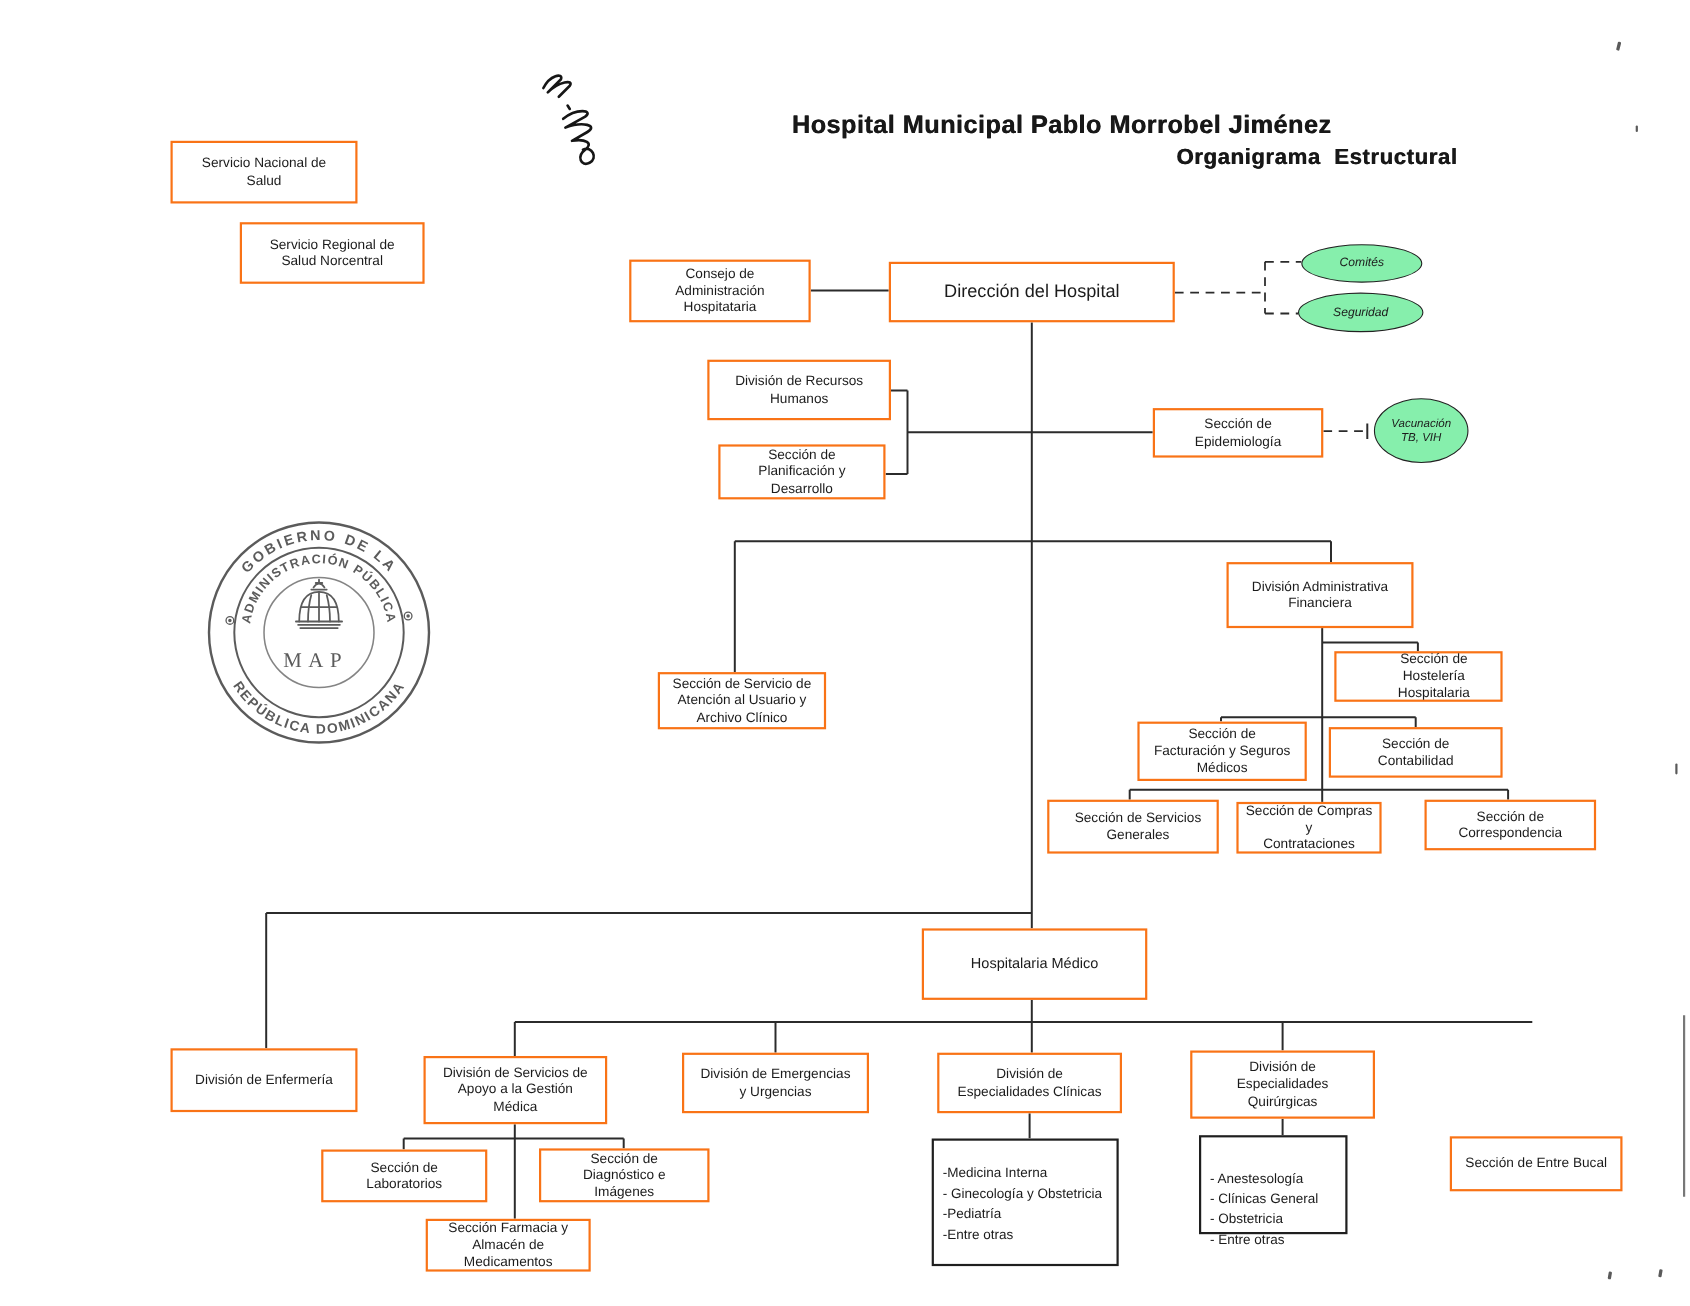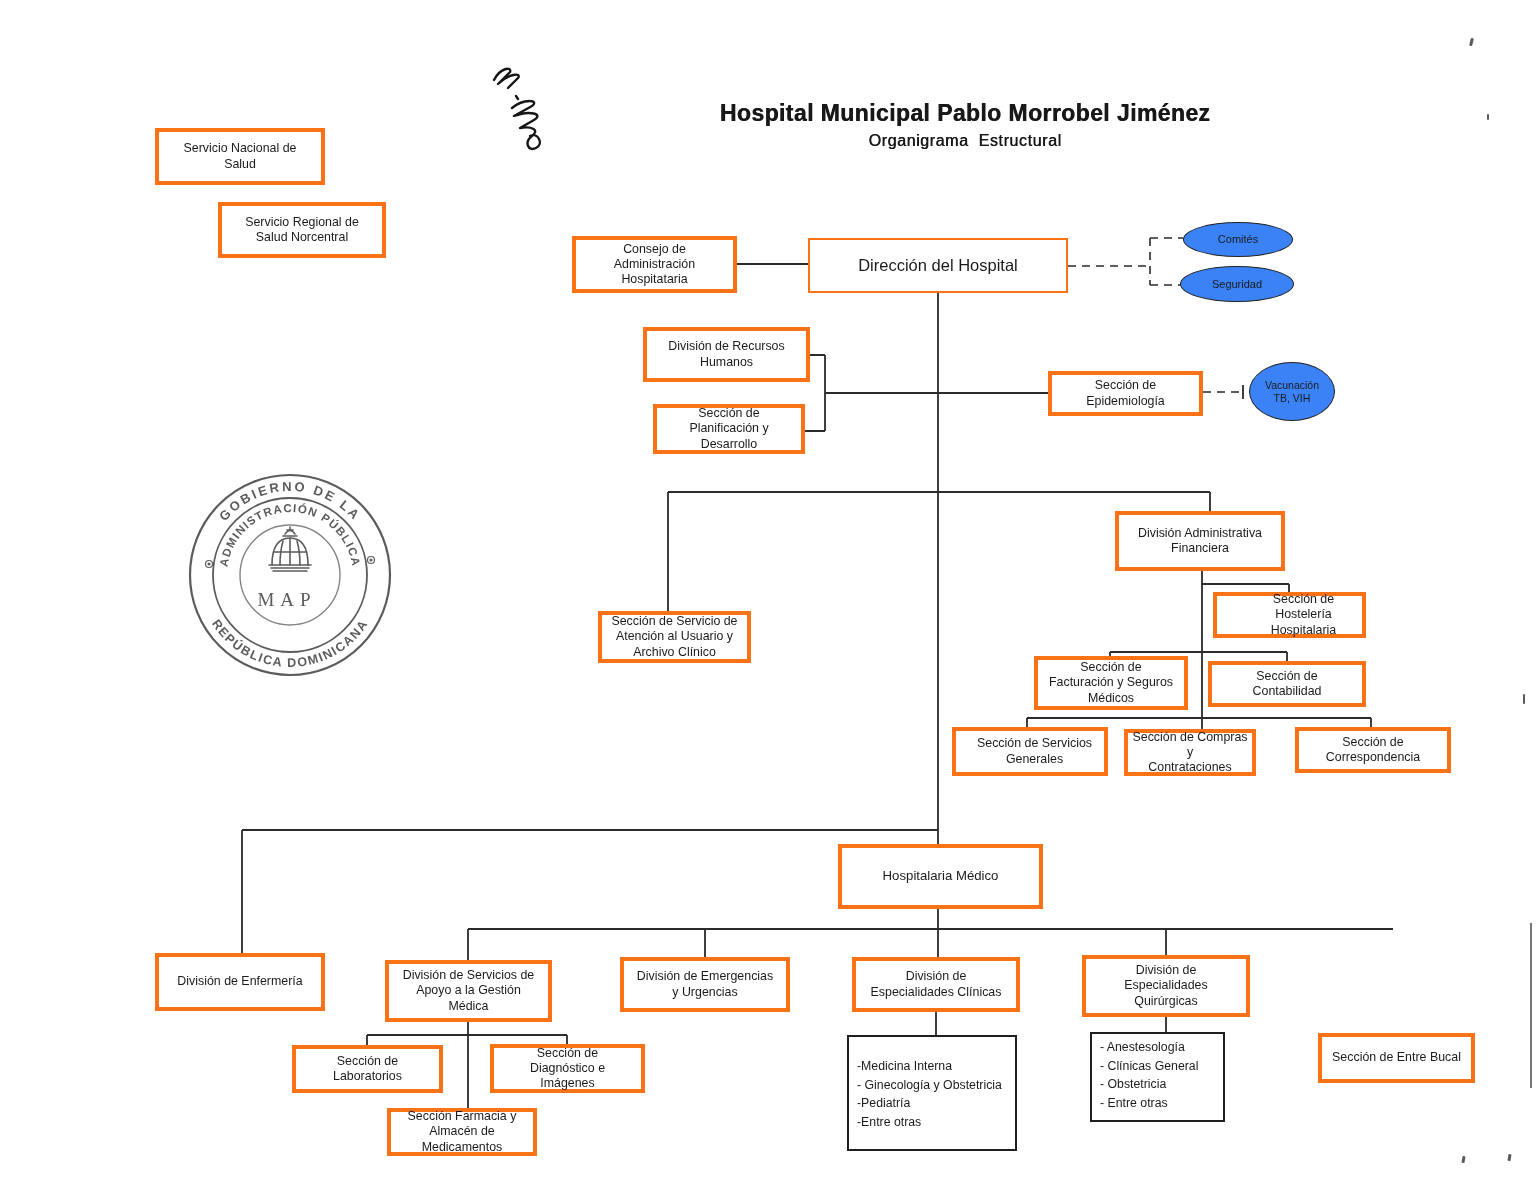--- a/index.html
+++ b/index.html
@@ -2,39 +2,39 @@
 <html><head>
 <meta charset="utf-8">
 <style>
   html,body{margin:0;padding:0;background:#ffffff;}
   .canvas{
     position:relative;width:1536px;height:1187px;background:#ffffff;
     font-family:"Liberation Sans",sans-serif;color:#1b1b1b;overflow:hidden;
   }
   .title{position:absolute;left:605px;top:100px;width:720px;text-align:center;}
   .title .t1{font-size:23px;font-weight:700;letter-spacing:.4px;white-space:pre;color:#181818;text-shadow:.5px 0 0 #181818;}
-  .title .t2{font-size:16px;font-weight:400;letter-spacing:.6px;margin-top:5px;white-space:pre;color:#181818;text-shadow:.5px 0 0 #181818;}
+  .title .t2{font-size:20px;font-weight:700;letter-spacing:.6px;margin-top:5px;white-space:pre;color:#181818;text-shadow:.5px 0 0 #181818;text-align:right;}
   .box{
-    position:absolute;box-sizing:border-box;border:4px solid #f97316;background:#fff;
+    position:absolute;box-sizing:border-box;border:2px solid #f97316;background:#fff;
     display:flex;align-items:center;justify-content:center;text-align:center;
     white-space:pre-line;font-size:12.4px;line-height:1.22;padding:2px 4px;
   }
   .box.lg{font-size:16.5px;border-width:2.5px;}
   .box.md{font-size:13.2px;}
   .ellipse{
-    position:absolute;box-sizing:border-box;border:1.8px solid #222;background:#3b82f6;border-radius:50%;
+    position:absolute;box-sizing:border-box;border:1.8px solid #222;background:#86efac;border-radius:50%;
     display:flex;align-items:center;justify-content:center;text-align:center;
-    font-size:11px;line-height:1.15;white-space:pre-line;
+    font-size:11px;line-height:1.15;white-space:pre-line;font-style:italic;
   }
   .ellipse.sm{font-size:10.5px;}
   .list-box{
     position:absolute;box-sizing:border-box;border:2px solid #1f1f1f;background:#fff;
     font-size:12.3px;line-height:1.52;text-align:left;padding:20px 6px 6px 8px;
   }
-  .list-box.tight{padding-top:4px;}
+  .list-box.tight{padding-top:28px;}
   .connectors{position:absolute;left:0;top:0;pointer-events:none;}
   .seal{position:absolute;opacity:.85;}
   .seal-arc{fill:#3f3f3f;font-weight:700;font-family:"Liberation Sans",sans-serif;}
   .seal-map{fill:#3f3f3f;font-family:"Liberation Serif",serif;font-size:19px;letter-spacing:6px;}
   .signature{position:absolute;}
   .speck{position:absolute;background:#5a5a5a;border-radius:1px;}
 </style>
 </head>
 <body>
 

